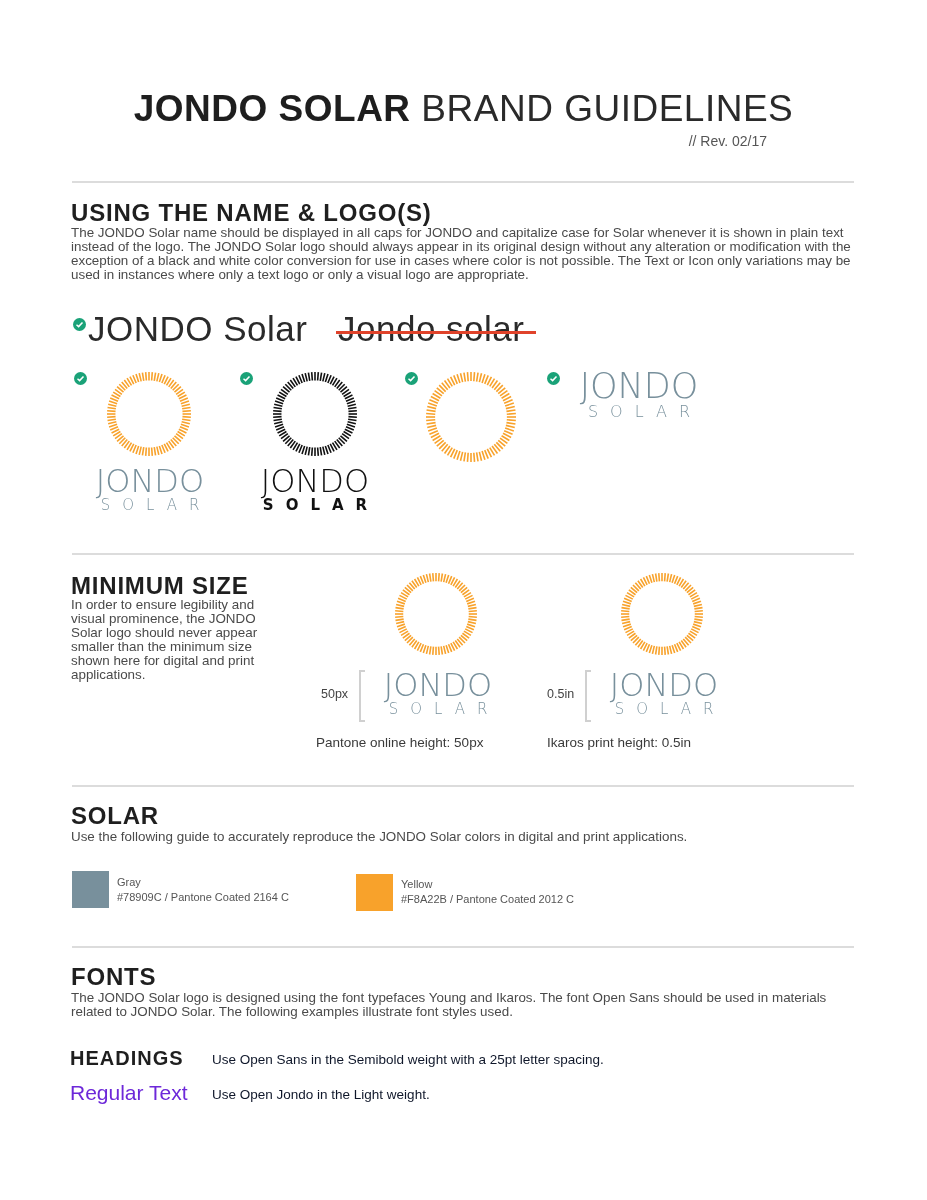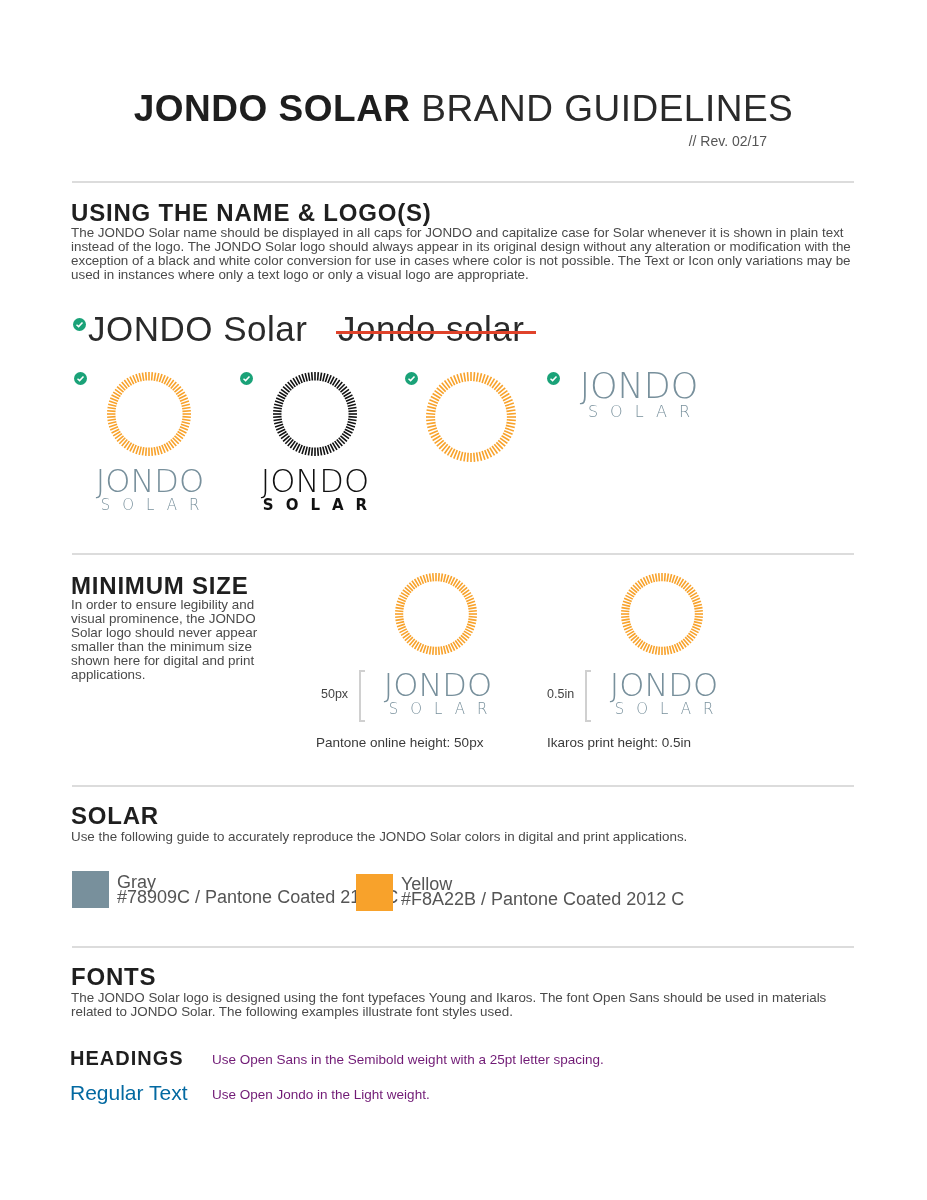--- a/index.html
+++ b/index.html
@@ -20,24 +20,24 @@
   .strike { left: 336px; top: 331px; width: 200px; height: 3px; background: #e0432b; }
   .logo-word { text-align: center; font-family: "DejaVu Sans", sans-serif; font-weight: 300; }
   .jondo { font-size: 32px; letter-spacing: 0px; }
   .solar { font-size: 15px; letter-spacing: 12px; }
   .gray { color: #78909c; }
   .black { color: #111; }
   .bracket { width: 6px; border: 2px solid #d0d0d0; border-right: none; }
   .minlabel { font-size: 12.5px; color: #444; }
   .caption { font-size: 13.5px; color: #3a3a3a; }
   .swatch { width: 37px; height: 37px; }
-  .swatch-label { font-size: 18px; color: #555; line-height: 15px; }
+  .swatch-label { font-size: 11px; color: #555; line-height: 15px; }
   .font-sample-h { left: 70px; top: 1047px; font-size: 20px; font-weight: 700; color: #1f1f1f; letter-spacing: 1px; }
-  .font-sample-r { left: 70px; top: 1081px; font-size: 21px; color: #0369a1; }
-  .font-desc { left: 212px; font-size: 13.5px; color: #701a75; }
+  .font-sample-r { left: 70px; top: 1081px; font-size: 21px; color: #6d28d9; }
+  .font-desc { left: 212px; font-size: 13.5px; color: #0f172a; }
 </style>
 </head>
 <body>
 
 <div class="abs title">
   <b>JONDO SOLAR</b>
   <span class="light">BRAND GUIDELINES</span>
 </div>
 <div class="abs rev">// Rev. 02/17</div>
 

